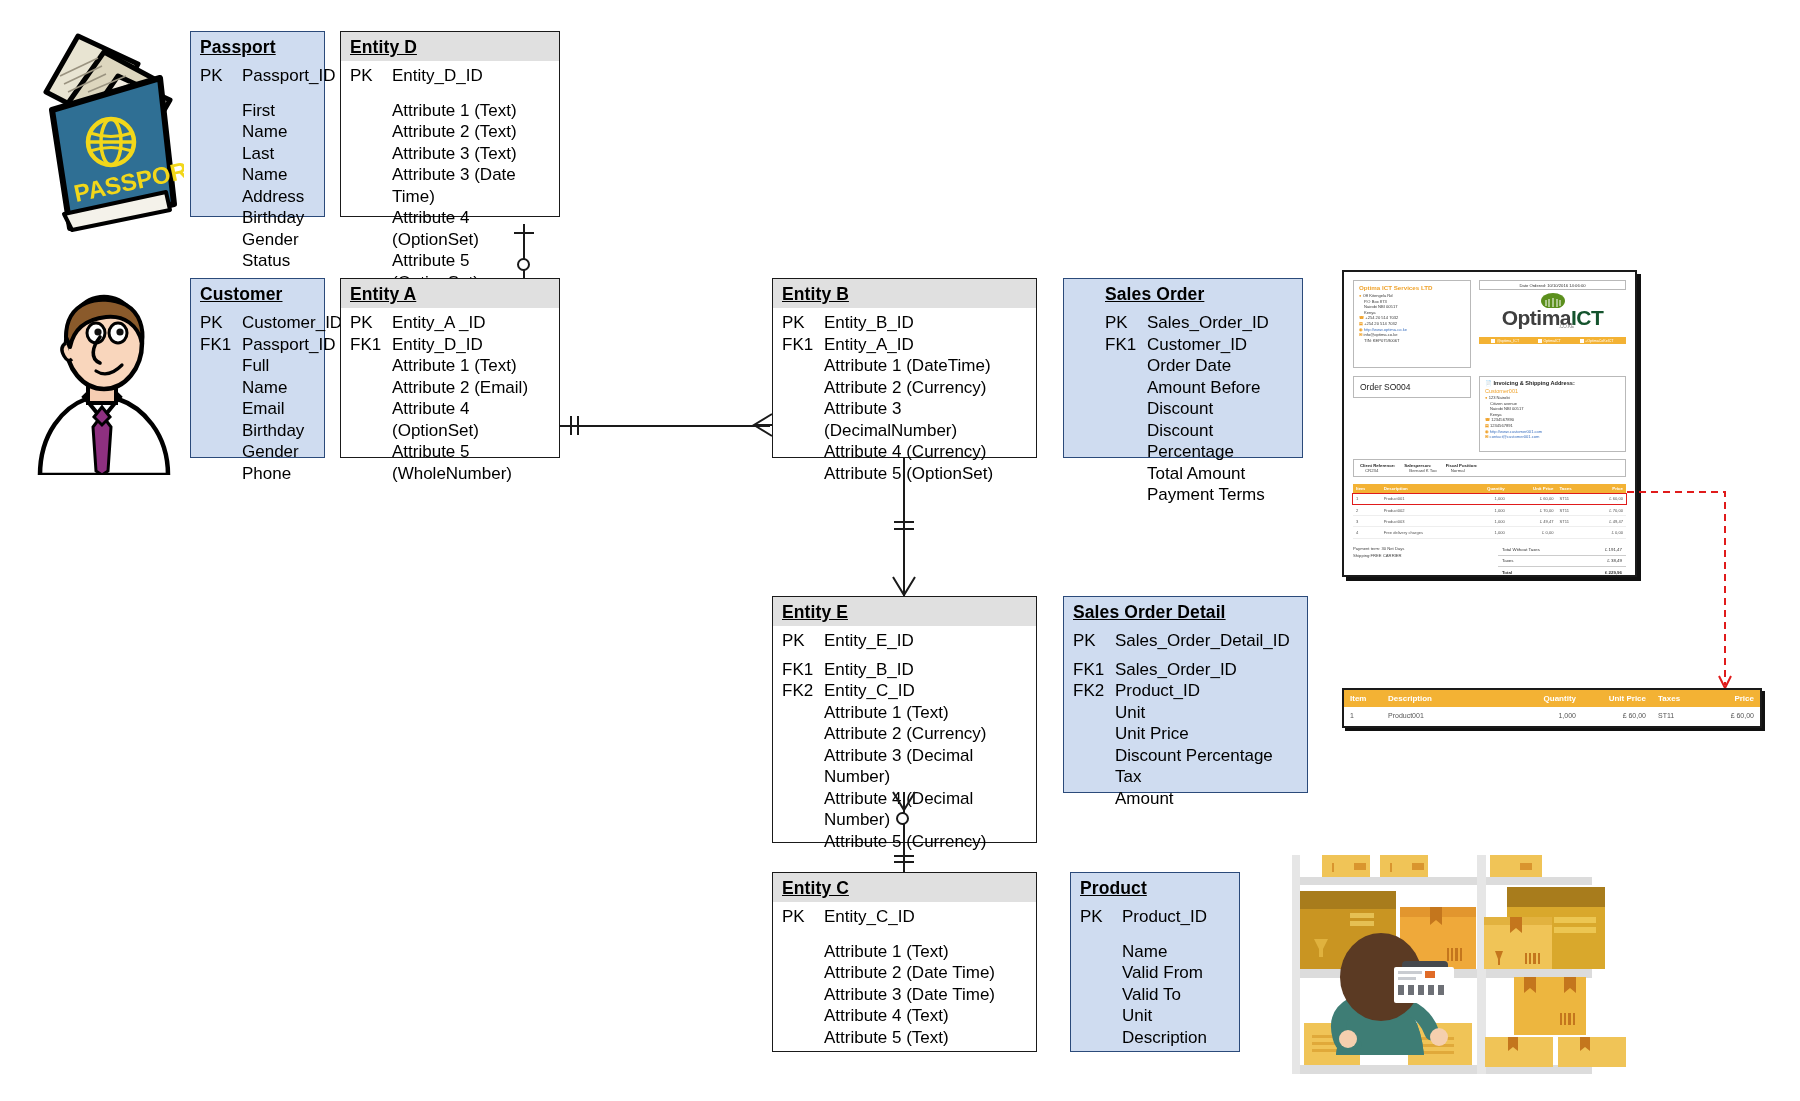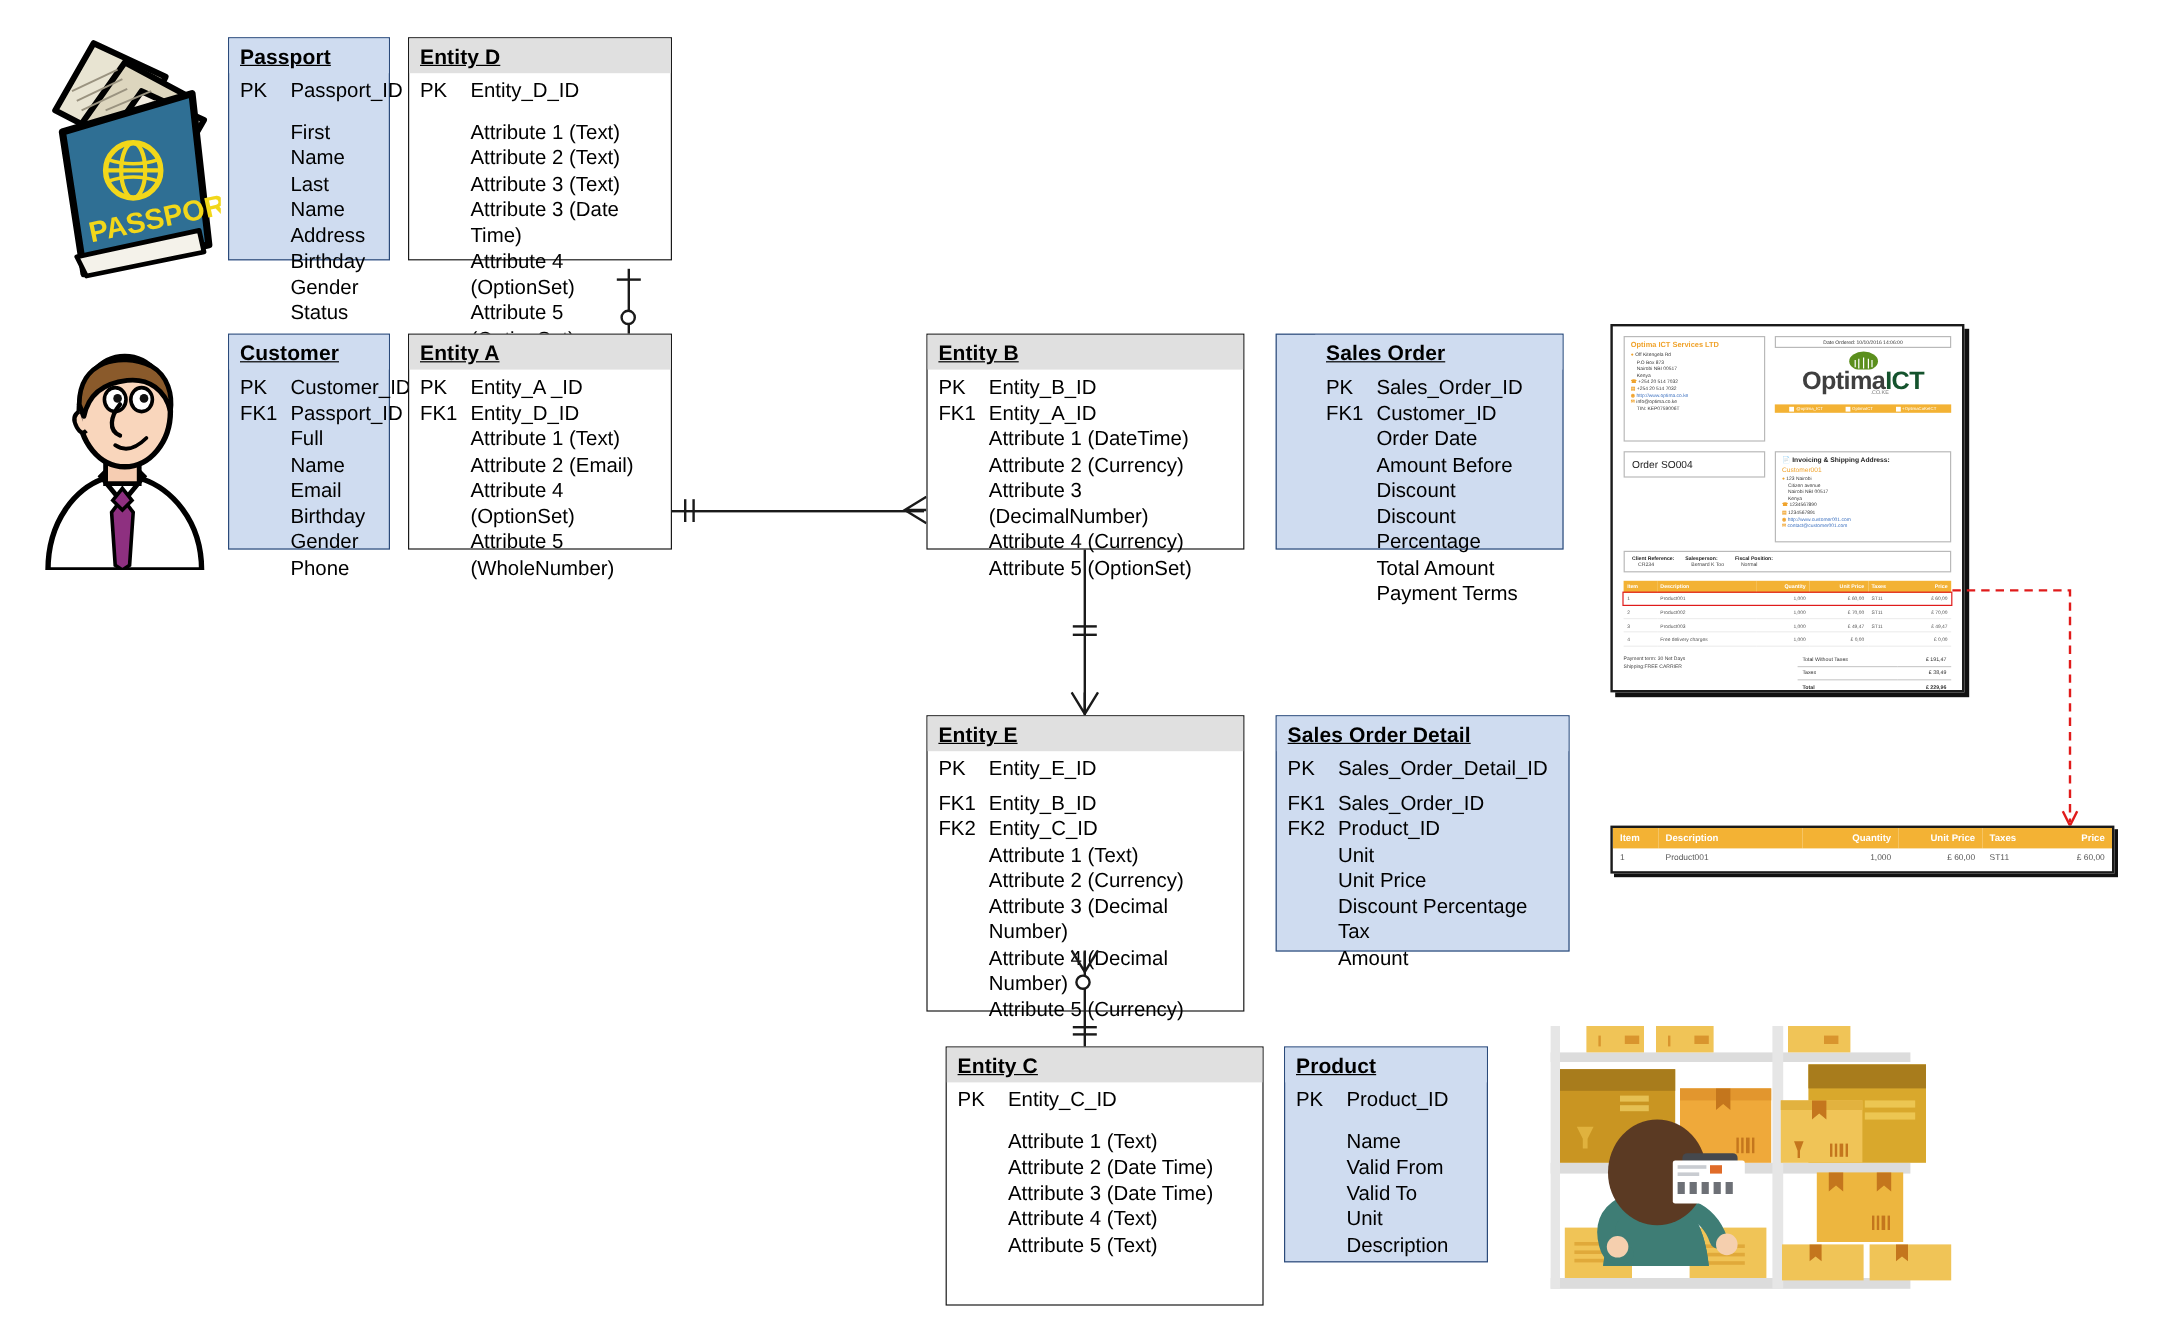--- a/index.html
+++ b/index.html
@@ -494,21 +494,21 @@
   </div>
 
   <div class="conn v" style="left:903px; top:793px; height:80px;"></div>
   <svg style="position:absolute; left:892px; top:791px;" width="24" height="22">
     <path d="M1,1 L12,19 L23,1 M12,19 L12,1" fill="none" stroke="#1a1a1a" stroke-width="2"></path>
   </svg>
   <div class="zero-circle" style="left:896px; top:812px;"></div>
   <div class="tick" style="left:894px; top:855px; width:20px;"></div>
   <div class="tick" style="left:894px; top:861px; width:20px;"></div>
 
-  <div class="entity" style="left:788px; top:872px; width:265px; height:216px;">
+  <div class="entity" style="left:772px; top:872px; width:265px; height:180px;">
     <div class="ent-head">Entity C</div>
     <div class="ent-body">
       <div class="ent-row">
           <span class="key">PK</span>
           <span class="fld">Entity_C_ID</span>
         </div>
       <div class="ent-row gap"></div>
       <div class="ent-row">
           <span class="key"></span>
           <span class="fld">Attribute 1 (Text)</span>

